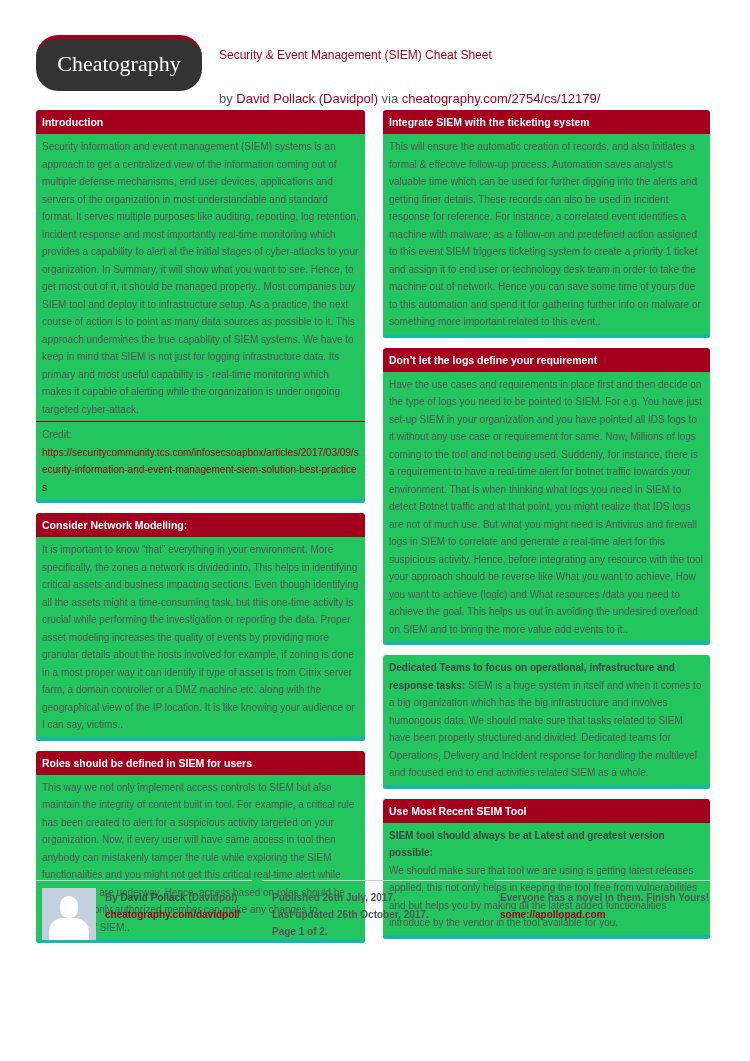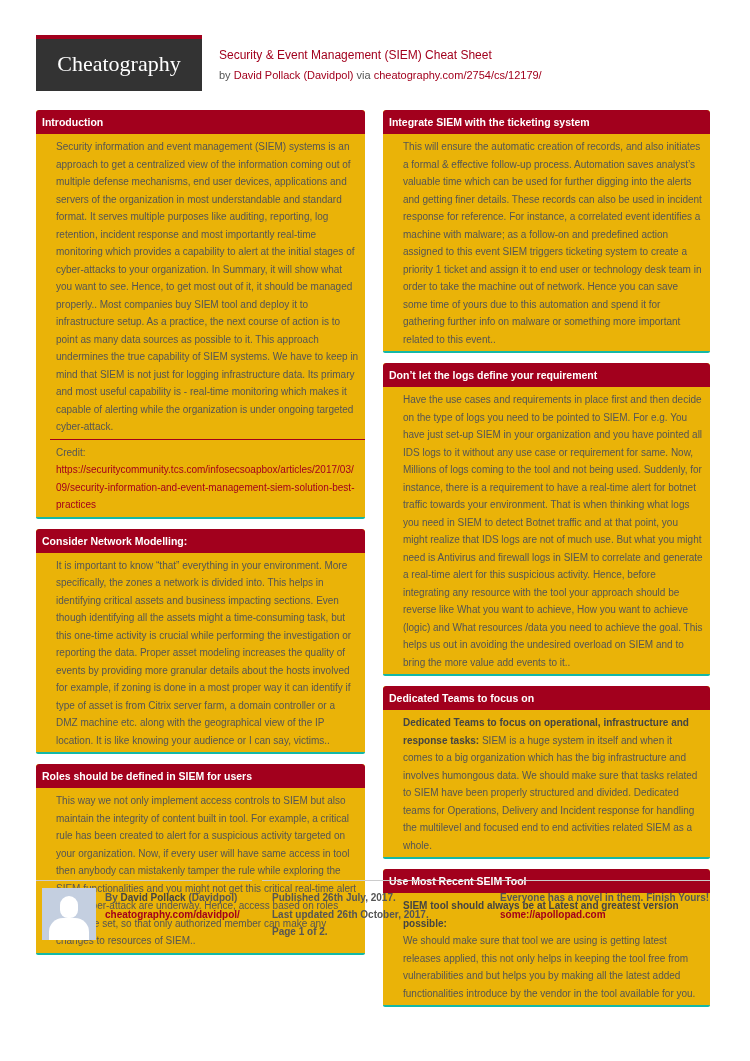--- a/index.html
+++ b/index.html
@@ -1,33 +1,33 @@
 <!DOCTYPE html>
 <html><head>
 <meta charset="utf-8">
 <style>
   * { box-sizing: border-box; margin: 0; padding: 0; }
   html, body { width: 750px; height: 1061px; background: #ffffff; overflow: hidden; }
   body { font-family: "Liberation Sans", sans-serif; color: #555555; position: relative; }
 
   .header { position: absolute; left: 36px; top: 35px; width: 680px; height: 56px; }
-  .logo { position: absolute; left: 0; top: 0; width: 166px; height: 56px; background: #333333; border-top: 4px solid #a2001d; }
+  .logo { position: absolute; left: 0; top: 0; width: 166px; height: 56px; background: #333333; border-top: 4px solid #a2001d; border-radius: 22px; }
   .logo span { display: block; text-align: center; color: #ffffff; font-family: "Liberation Serif", "DejaVu Serif", serif; font-size: 22px; line-height: 50px; }
   .title-block { position: absolute; left: 183px; top: 11px; }
   .title { color: #a2001d; font-size: 12px; line-height: 19px; }
-  .byline { font-size: 11px; color: #555; line-height: 20px; }
+  .byline { font-size: 13px; color: #555; line-height: 20px; margin-top: 24px; }
   .byline .red { color: #a2001d; }
 
   .col { position: absolute; top: 110px; }
   .col-left { left: 36px; width: 329px; }
   .col-right { left: 383px; width: 327px; }
 
-  .box { background: #eab308; border-bottom: 2px solid #14b8a6; margin-bottom: 10px; border-radius: 3px 3px 2px 2px; overflow: hidden; }
+  .box { background: #22c55e; border-bottom: 4px solid #14b8a6; margin-bottom: 10px; border-radius: 3px 3px 2px 2px; overflow: hidden; }
   .box-head { background: #a2001d; color: #ffffff; font-weight: bold; font-size: 10.5px; height: 24px; line-height: 24px; padding-left: 6px; border-radius: 3px 3px 0 0; }
-  .box-body { padding: 4px 6px 3px 6px; font-size: 10px; line-height: 17.5px; color: #555; margin-left: 14px; }
+  .box-body { padding: 4px 6px 3px 6px; font-size: 10px; line-height: 17.5px; color: #555; }
   .box-body.sep { border-bottom: 1px solid #a2001d; }
   .box-body b { color: #444; }
   .link { color: #a2001d; word-break: break-all; }
 
   .footer { position: absolute; top: 880px; left: 36px; width: 674px; }
   .fline { position: absolute; top: 0; height: 1px; background: #cccccc; }
   .avatar { position: absolute; left: 6px; top: 8px; width: 54px; height: 52px; background: #c4cfe0; overflow: hidden; }
   .avatar .head { position: absolute; left: 18px; top: 8px; width: 18px; height: 22px; background: #ffffff; border-radius: 9px 9px 8px 8px; }
   .avatar .shoulders { position: absolute; left: 7px; top: 30px; width: 40px; height: 30px; background: #ffffff; border-radius: 14px 14px 0 0; }
   .fcol { position: absolute; top: 9px; font-size: 10px; line-height: 17px; color: #555; font-weight: bold; }
@@ -80,21 +80,20 @@
     <div class="box-head">Integrate SIEM with the ticketing system</div>
     <div class="box-body">This will ensure the automatic creation of records, and also initiates a formal &amp; effective follow-up process. Automation saves analyst’s valuable time which can be used for further digging into the alerts and getting finer details. These records can also be used in incident response for reference. For instance, a correlated event identifies a machine with malware; as a follow-on and predefined action assigned to this event SIEM triggers ticketing system to create a priority 1 ticket and assign it to end user or technology desk team in order to take the machine out of network. Hence you can save some time of yours due to this automation and spend it for gathering further info on malware or something more important related to this event..</div>
   </div>
 
   <div class="box">
     <div class="box-head">Don’t let the logs define your requirement</div>
     <div class="box-body">Have the use cases and requirements in place first and then decide on the type of logs you need to be pointed to SIEM. For e.g. You have just set-up SIEM in your organization and you have pointed all IDS logs to it without any use case or requirement for same. Now, Millions of logs coming to the tool and not being used. Suddenly, for instance, there is a requirement to have a real-time alert for botnet traffic towards your environment. That is when thinking what logs you need in SIEM to detect Botnet traffic and at that point, you might realize that IDS logs are not of much use. But what you might need is Antivirus and firewall logs in SIEM to correlate and generate a real-time alert for this suspicious activity. Hence, before integrating any resource with the tool your approach should be reverse like What you want to achieve, How you want to achieve (logic) and What resources /data you need to achieve the goal. This helps us out in avoiding the undesired overload on SIEM and to bring the more value add events to it..</div>
   </div>
 
   <div class="box">
-    <div class="box-head">Dedicated Teams to focus on</div>
     <div class="box-body">
       <b>Dedicated Teams to focus on operational, infrastructure and response tasks:</b><span> SIEM is a huge system in itself and when it comes to a big organization which has the big infrastructure and involves humongous data. We should make sure that tasks related to SIEM have been properly structured and divided. Dedicated teams for Operations, Delivery and Incident response for handling the multilevel and focused end to end activities related SIEM as a whole.</span>
     </div>
   </div>
 
   <div class="box">
     <div class="box-head">Use Most Recent SEIM Tool</div>
     <div class="box-body">
       <div><b>SIEM tool should always be at Latest and greatest version possible:</b></div>
       <div>We should make sure that tool we are using is getting latest releases applied, this not only helps in keeping the tool free from vulnerabilities and but helps you by making all the latest added functionalities introduce by the vendor in the tool available for you.</div>

